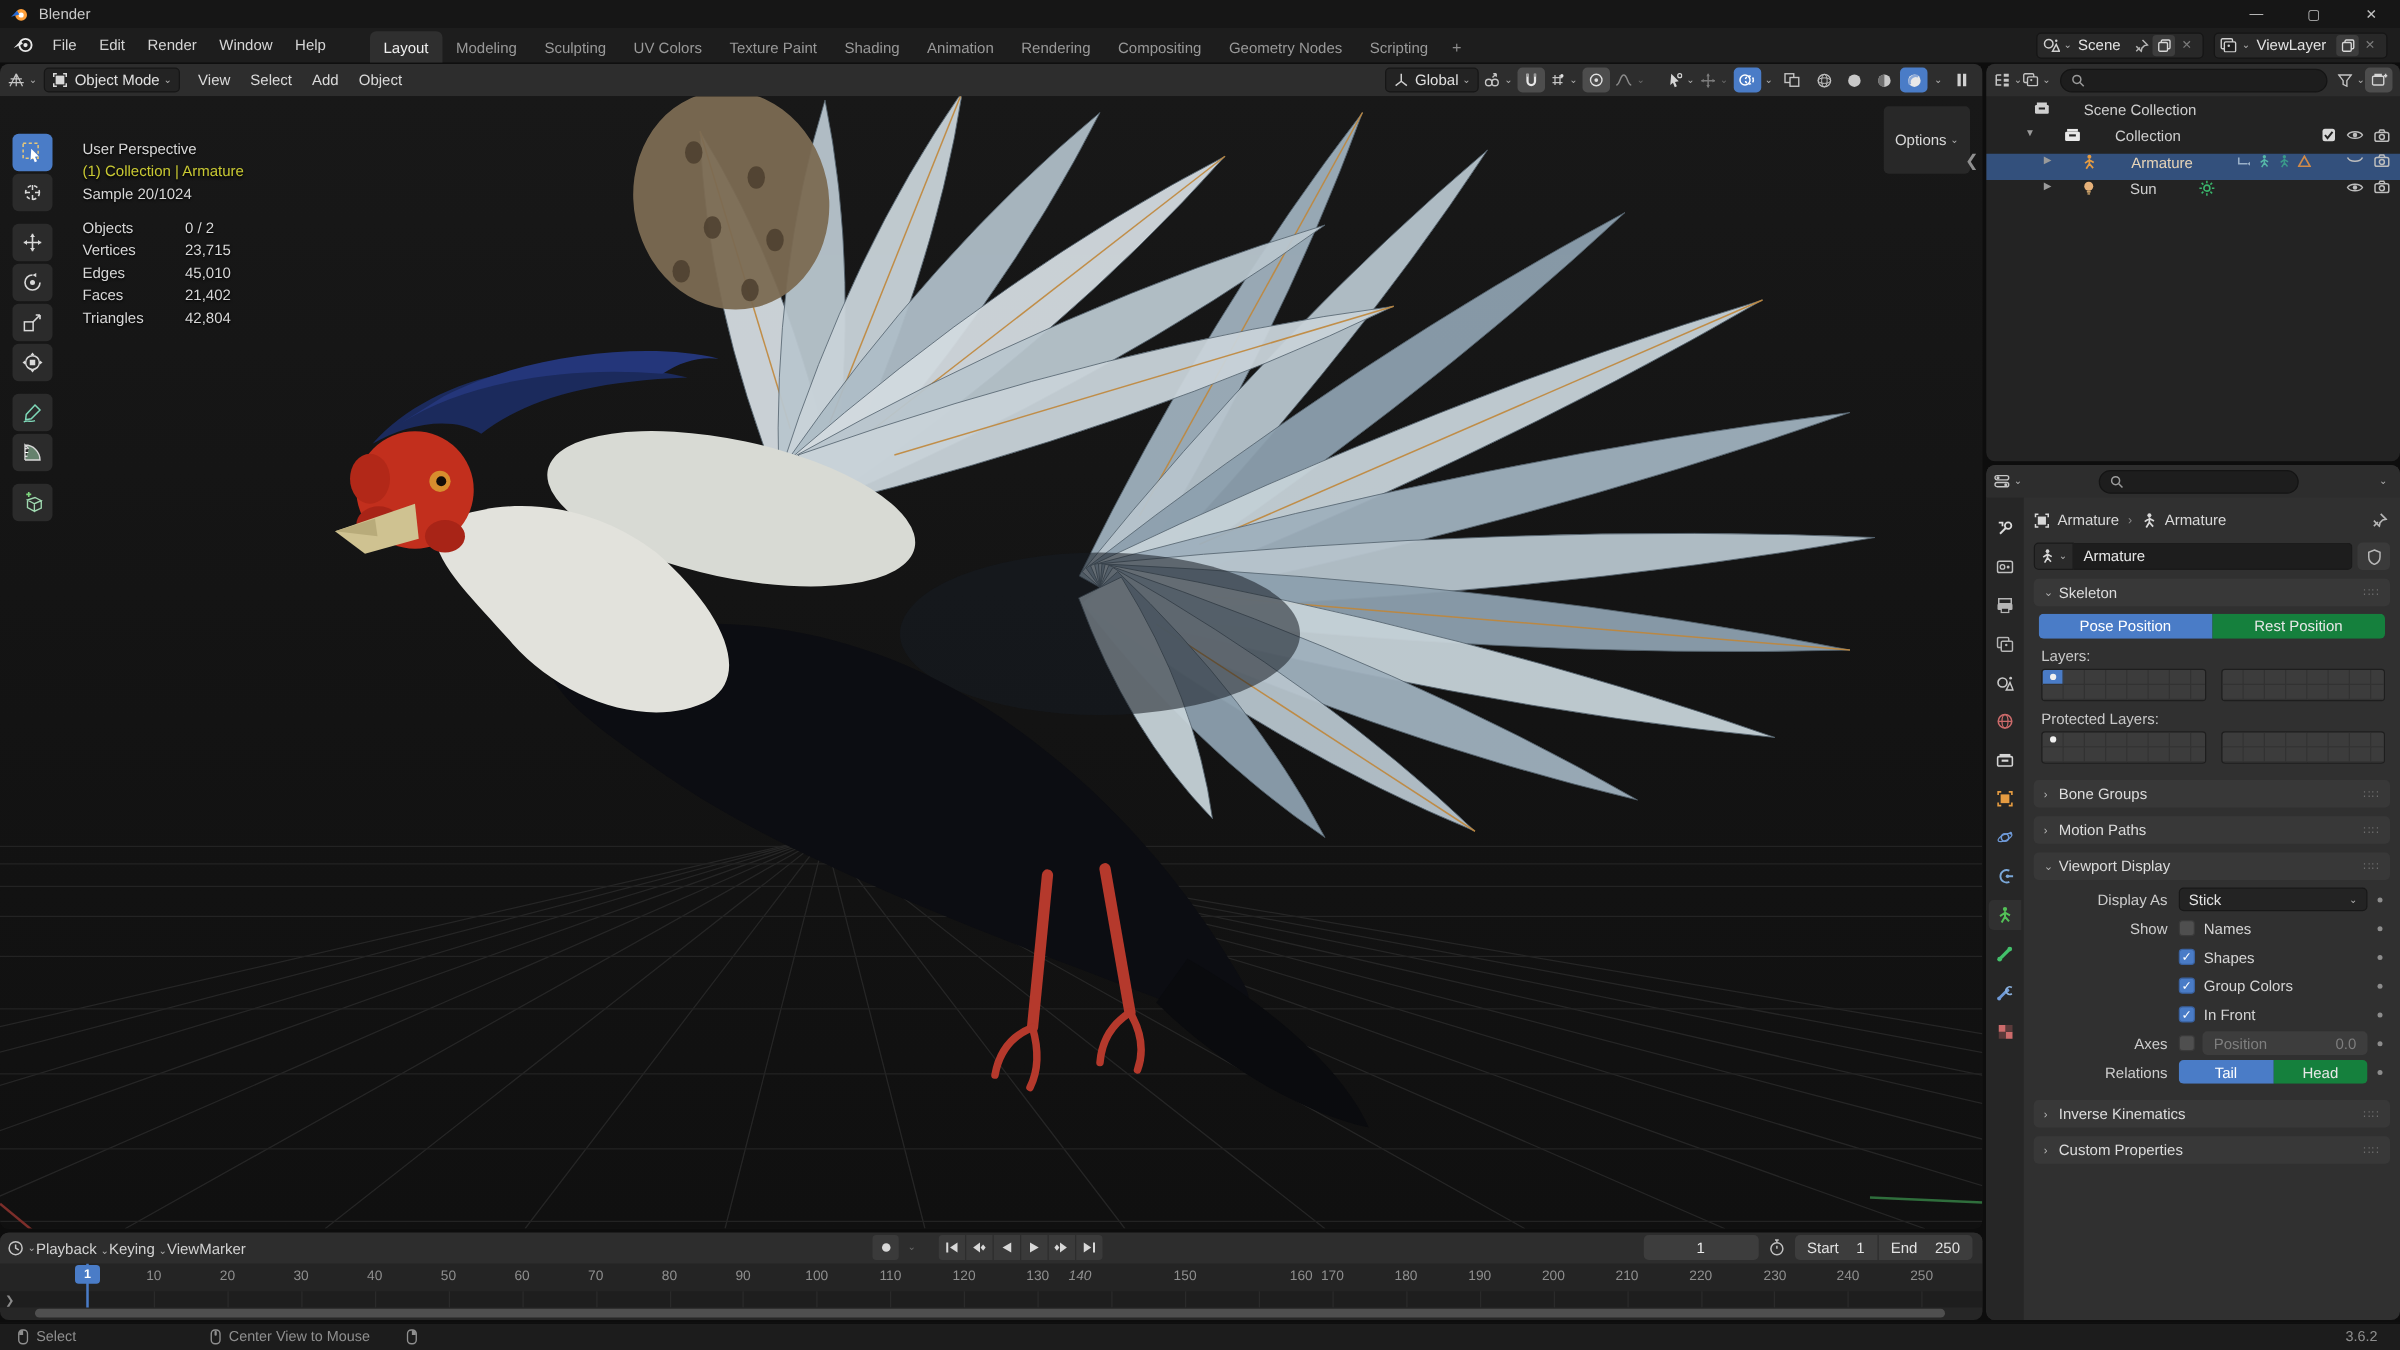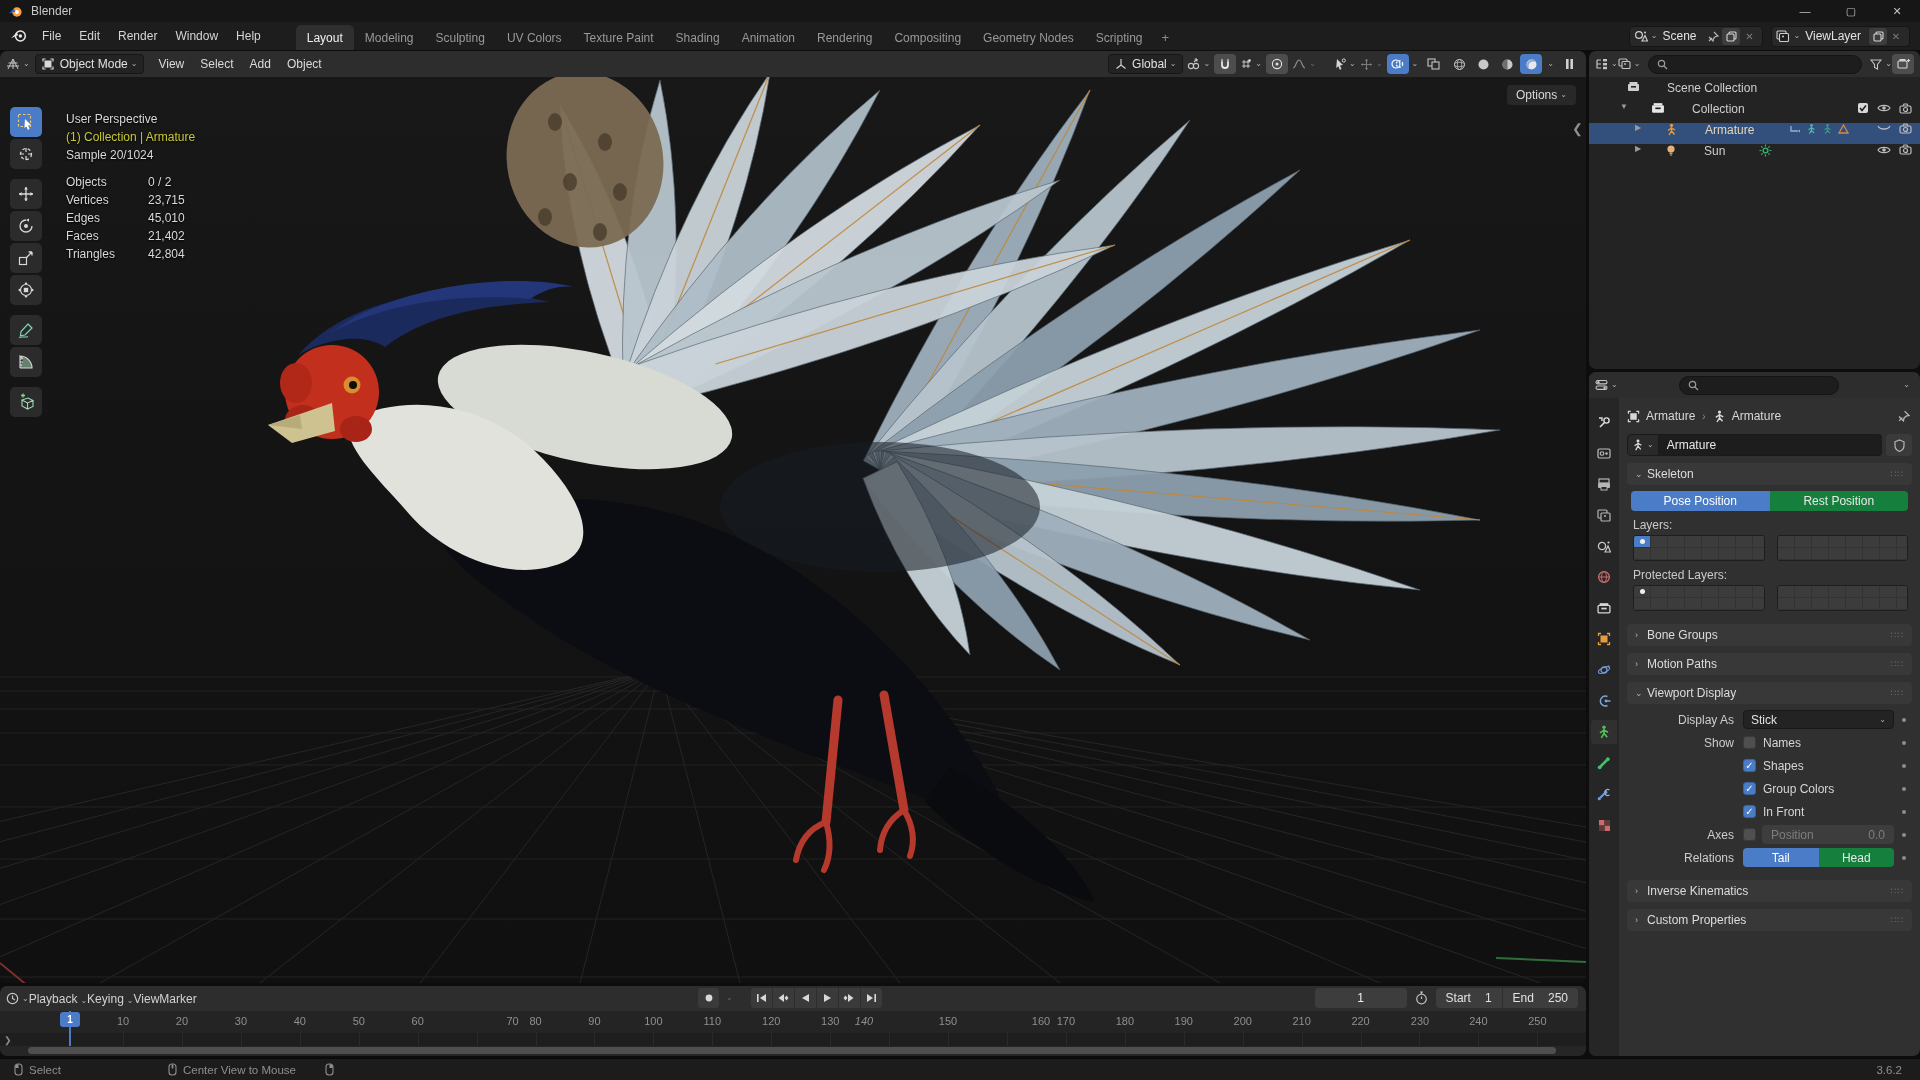--- a/index.html
+++ b/index.html
@@ -52,21 +52,21 @@
   .overlay-stats { position:absolute; left:66px; top:33px; line-height:18px; font-size:12px; color:#d8d8d8; text-shadow:0 1px 2px #000; }
   .overlay-stats .ctx { color:#c9c933; }
   .stat-row { display:flex; }
   .stat-row .sl { width:64px; }
   .stat-row .sv { margin-left:18px; }
   .stats-block { margin-top:9px; }
   .toolbar { position:absolute; left:10px; top:30px; display:flex; flex-direction:column; gap:2px; }
   .tool-btn { width:32px; height:30px; background:#2b2b2b; border-radius:5px; display:flex; align-items:center; justify-content:center; }
   .tool-btn.active { background:#4a7cc7; }
   .tool-gap { height:6px; }
-  .vp-options { position:absolute; top:8px; right:10px; background:rgba(42,42,42,.9); border-radius:4px; padding:3px 9px; display:flex; align-items:center; color:#d8d8d8; }
+  .vp-options { position:absolute; top:8px; right:10px; background:rgba(42,42,42,.9); border-radius:4px; padding:20px 9px; display:flex; align-items:center; color:#d8d8d8; }
   .vp-sidebar-arrow { position:absolute; top:44px; right:3px; color:#8f8f8f; font-size:13px; }
 
   
   #outliner { left:1589px; top:51px; width:331px; height:318px; background:#232323; }
   .ol-row { display:flex; align-items:flex-start; height:21px; color:#cecece; position:relative;gap:22px; }
   .ol-row.selected { background:#33507c; }
   .ol-row .tri { width:10px; text-align:center; color:#9a9a9a; font-size:8px; }
   .ol-label { margin-left:5px; }
   .ol-right { position:absolute; right:8px; display:flex; gap:8px; align-items:center; }
   .mini-ico { display:flex; align-items:center; }
@@ -1131,21 +1131,21 @@
       </div>
     </div>
   </div>
   <div class="ruler" id="tl-ruler">
       <span class="fnum" style="left: 123.037px;">10</span>
       <span class="fnum" style="left: 181.967px;">20</span>
       <span class="fnum" style="left: 240.897px;">30</span>
       <span class="fnum" style="left: 299.827px;">40</span>
       <span class="fnum" style="left: 358.757px;">50</span>
       <span class="fnum" style="left: 417.687px;">60</span>
-      <span class="fnum" style="left: 476.617px; margin-left: 36px;">70</span>
+      <span class="fnum" style="left: 476.617px;">70</span>
       <span class="fnum" style="left: 535.547px;">80</span>
       <span class="fnum" style="left: 594.477px;">90</span>
       <span class="fnum" style="left: 653.407px;">100</span>
       <span class="fnum" style="left: 712.337px;">110</span>
       <span class="fnum" style="left: 771.267px;">120</span>
       <span class="fnum" style="left: 830.197px;">130</span>
       <span class="fnum" style="left: 864px; font-style: italic;">140</span>
       <span class="fnum" style="left: 948.057px;">150</span>
       <span class="fnum" style="left: 1041px;">160</span>
       <span class="fnum" style="left: 1065.92px;">170</span>

